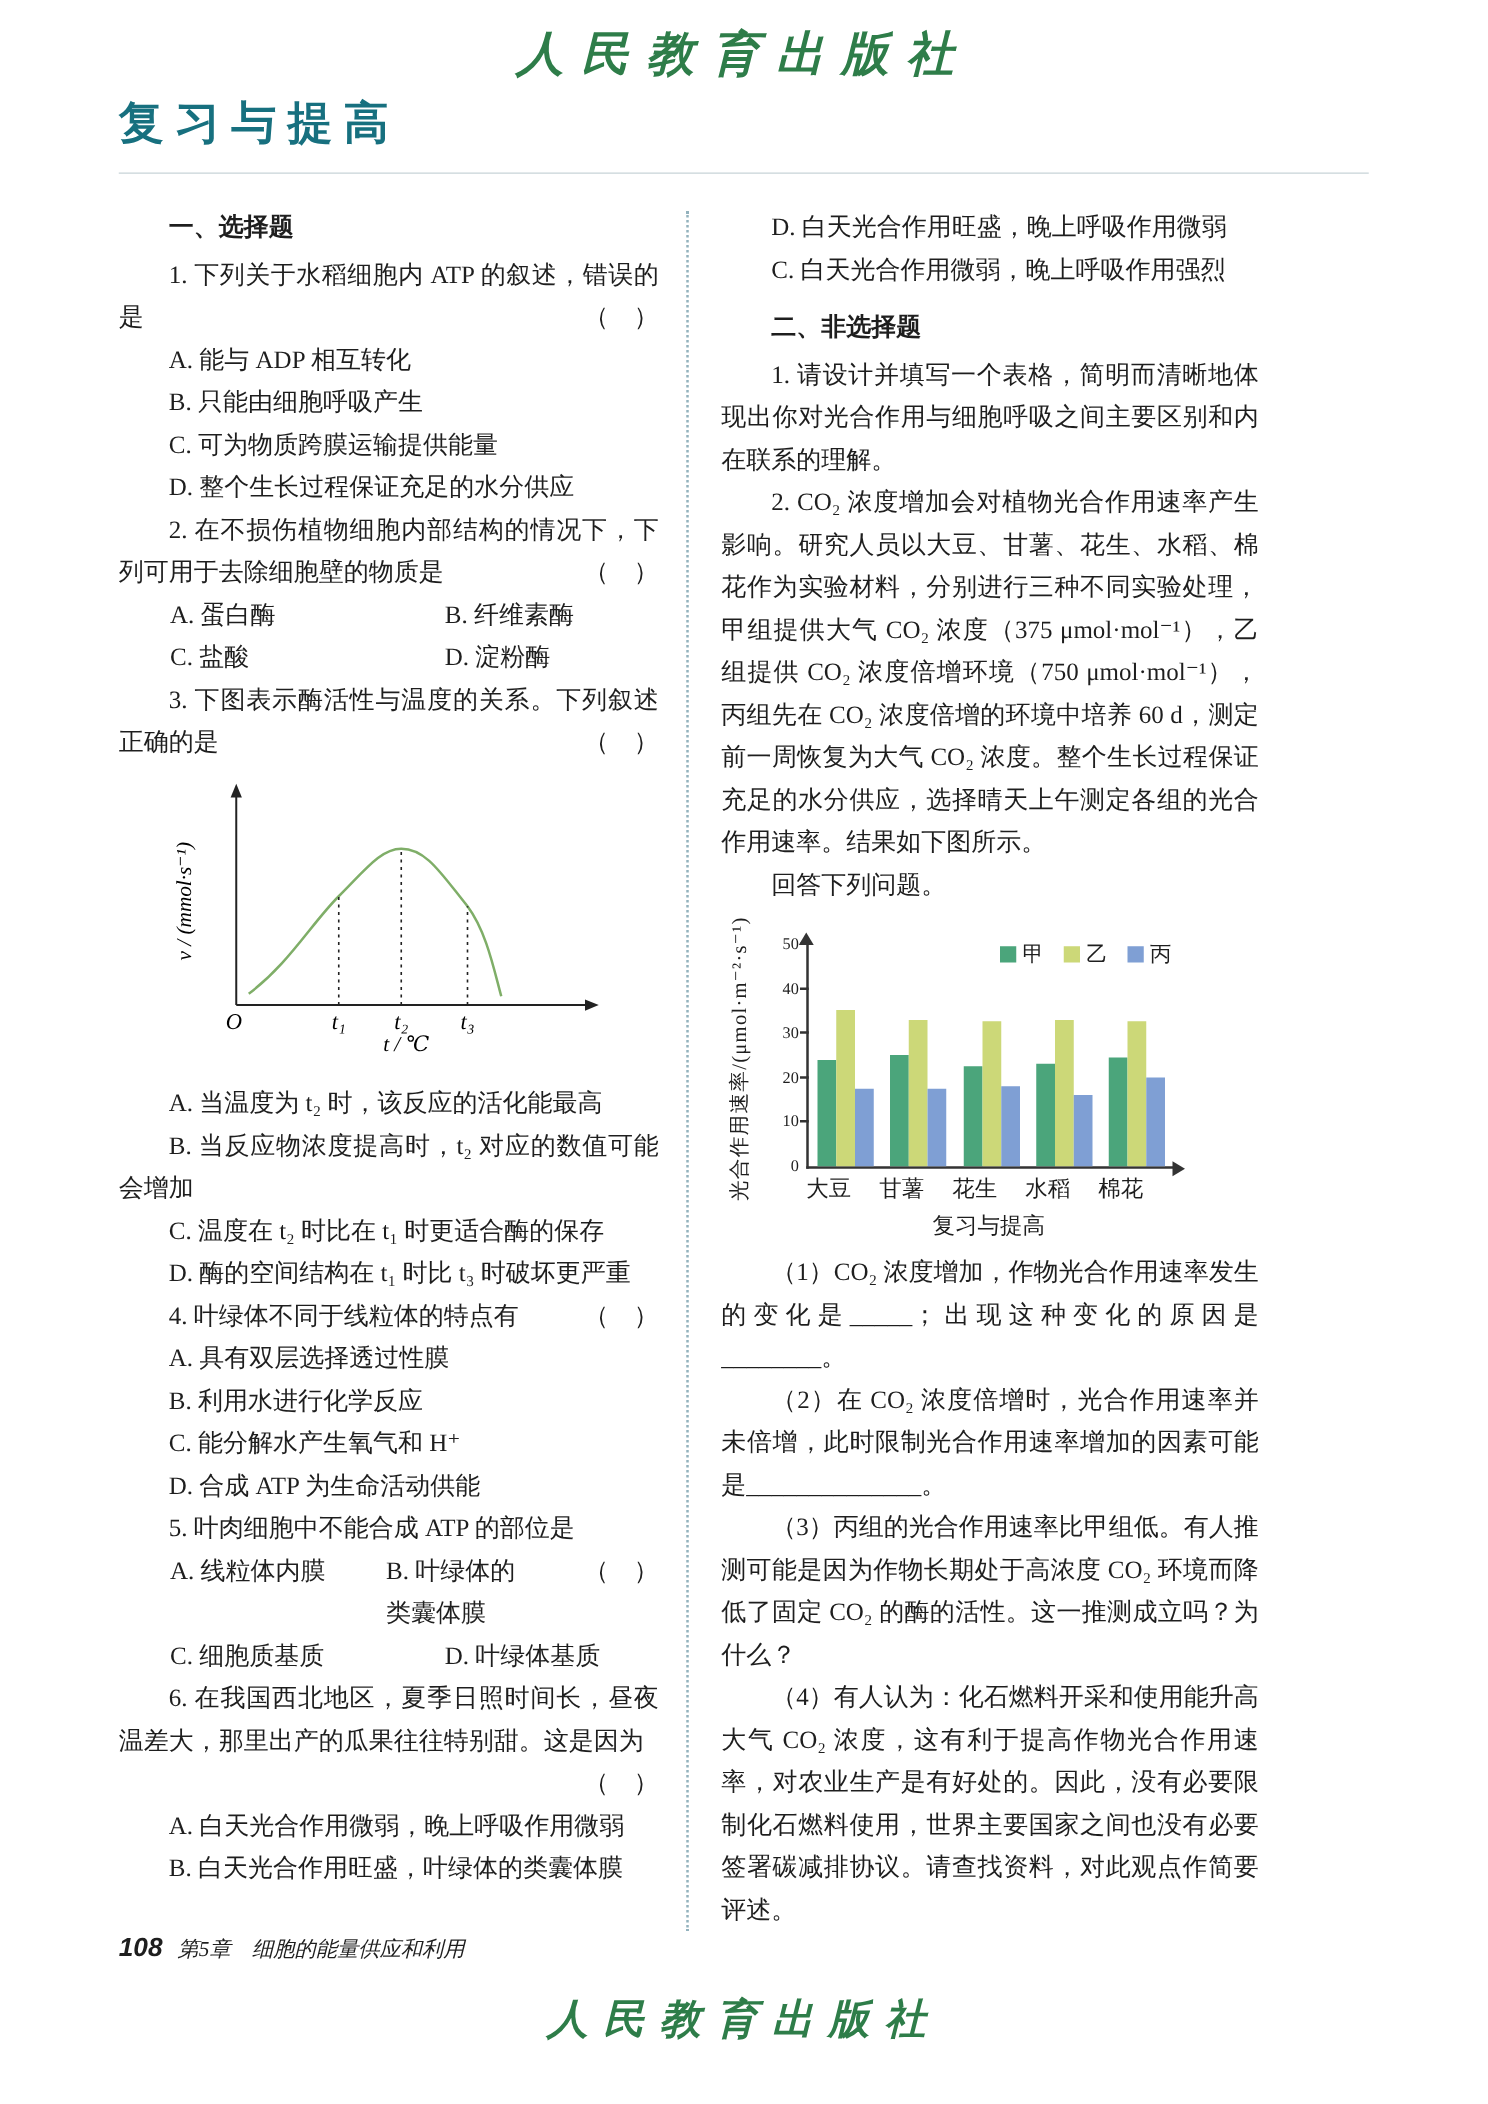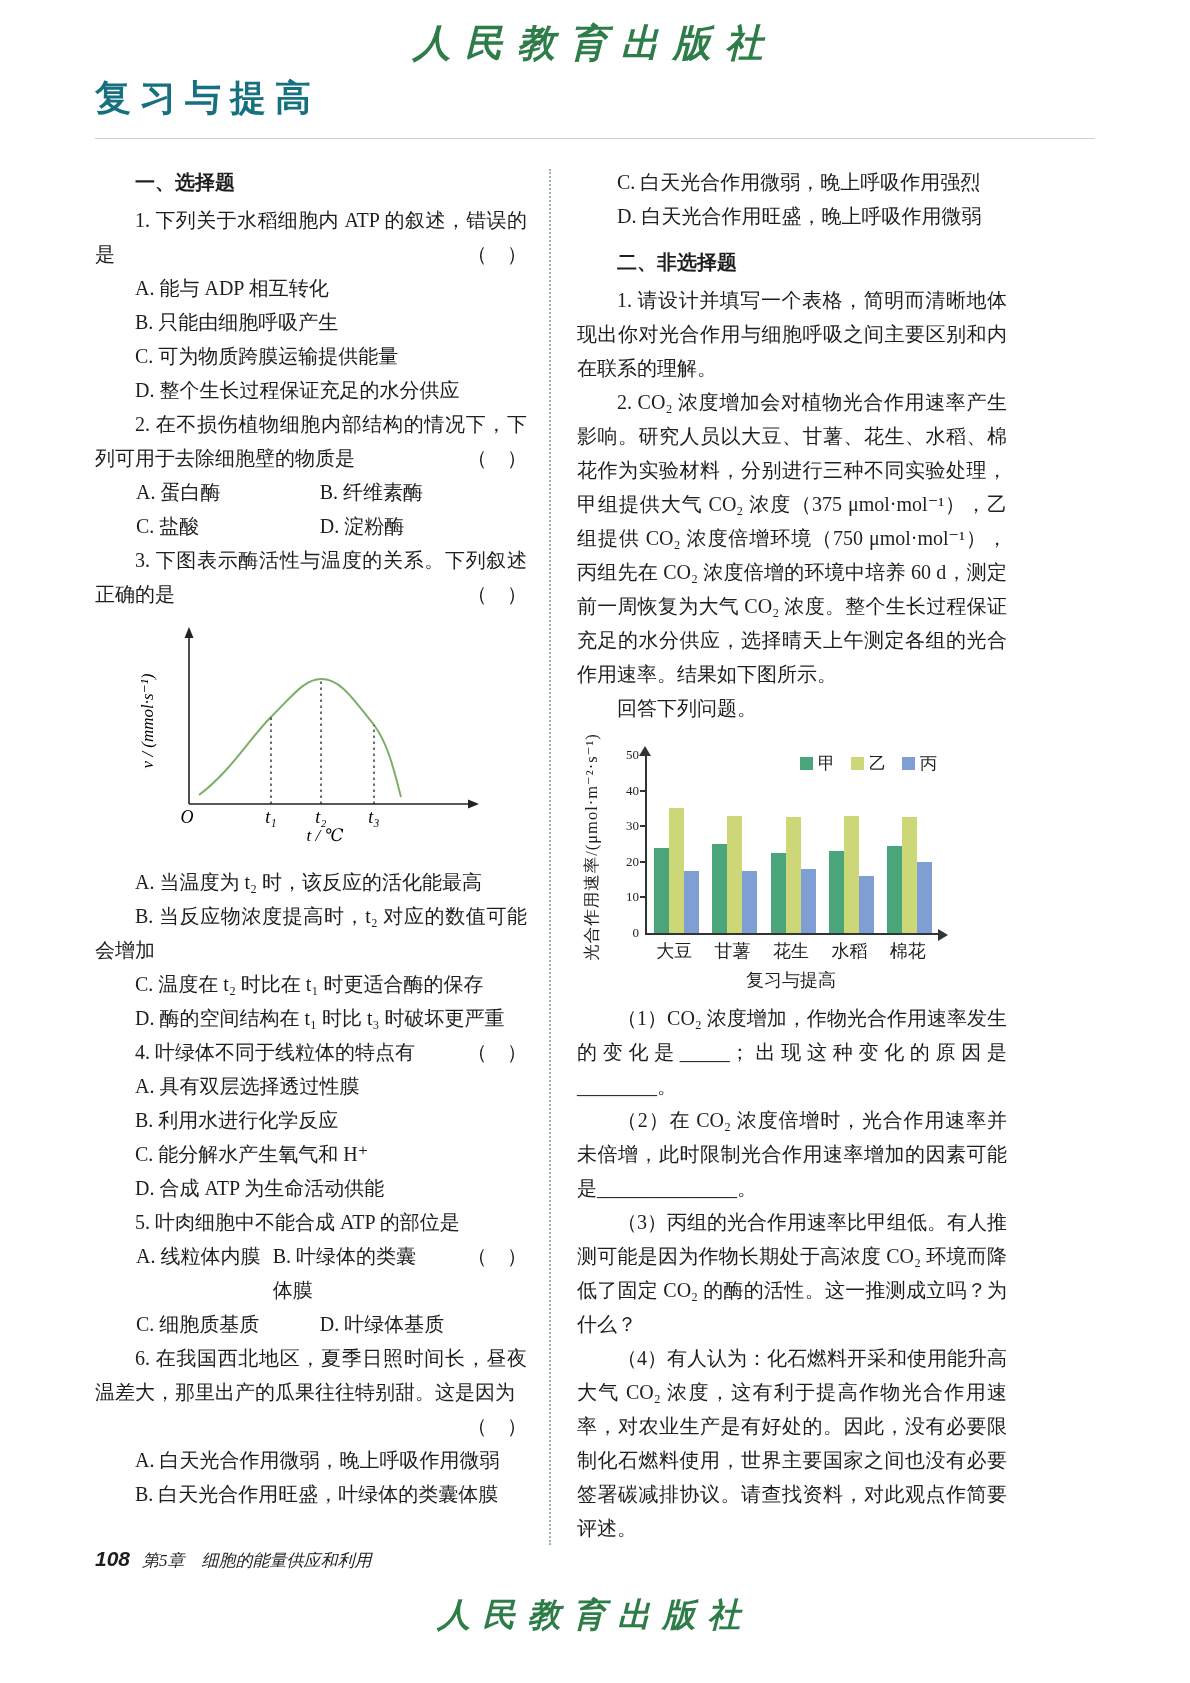--- a/index.html
+++ b/index.html
@@ -26,21 +26,21 @@
   .col-divider{flex:none;border-left:2px dotted #93b2bd;margin:4px 26px 0 22px;}
   .col-right{width:430px;flex:none;}
   .para{margin:0;text-indent:2em;text-align:justify;}
   .sec-heading{
     margin:0 0 4px 0;text-indent:2em;font-weight:bold;
     font-family:"Liberation Sans","DejaVu Sans",sans-serif;
   }
   .sec-heading.second{margin-top:12px;}
   .bracket{float:right;}
   .bracket-line{margin:0;text-align:right;}
-  .opt-pair{display:flex;padding-left:2.05em;}
+  .opt-pair{display:flex;padding-left:2.05em;gap:36px;}
   .opt-pair .opt-first{width:47%;flex:none;}
   .opt-pair .opt-second{flex:1;}
 
   
   .line-chart-wrap{margin:8px 0 10px 34px;}
   .lc-tick{font-style:italic;font-size:18px;}
   .lc-axis-label{font-style:italic;font-size:17px;}
 
   
   .bar-chart{display:flex;margin:14px 0 8px 0;width:fit-content;}
@@ -71,21 +71,21 @@
     transform:translateY(50%);font-size:13px;line-height:16px;
   }
   .bc-ytickmark{
     position:absolute;left:-7px;width:7px;height:2px;background:#333;
     transform:translateY(50%);
   }
   .bc-legend{position:absolute;top:0px;right:2px;display:flex;gap:16px;font-size:17px;line-height:17px;}
   .bc-legend-item{display:flex;align-items:center;gap:5px;}
   .bc-swatch{width:13px;height:13px;display:inline-block;flex:none;}
   .bc-cats{display:flex;width:292px;margin-left:38px;font-size:18px;line-height:32px;}
-  .bc-cat{flex:1;text-align:center;}
+  .bc-cat{flex:1;}
   .bc-xlabel{width:292px;margin-left:38px;text-align:center;font-size:18px;line-height:26px;}
 
   
   .footer-line{position:absolute;left:95px;top:1547px;font-size:17px;line-height:24px;font-style:italic;}
   .footer-line .pg{
     font-family:"Liberation Sans","DejaVu Sans",sans-serif;
     font-size:21px;font-weight:bold;margin-right:12px;
   }
   .footer-logo{
     position:absolute;top:1598px;left:0;width:100%;text-align:center;
@@ -175,22 +175,22 @@
       <p class="bracket-line">（　）</p>
       <p class="para">A. 白天光合作用微弱，晚上呼吸作用微弱</p>
       <p class="para">B. 白天光合作用旺盛，叶绿体的类囊体膜</p>
 
     </div>
 
     <div class="col-divider"></div>
 
     <div class="col-right">
 
+      <p class="para">D. 白天光合作用旺盛，晚上呼吸作用微弱</p>
       <p class="para">C. 白天光合作用微弱，晚上呼吸作用强烈</p>
-      <p class="para">D. 白天光合作用旺盛，晚上呼吸作用微弱</p>
 
       <p class="sec-heading second">二、非选择题</p>
 
       <p class="para">1. 请设计并填写一个表格，简明而清晰地体现出你对光合作用与细胞呼吸之间主要区别和内在联系的理解。</p>
       <p class="para">2. CO₂ 浓度增加会对植物光合作用速率产生影响。研究人员以大豆、甘薯、花生、水稻、棉花作为实验材料，分别进行三种不同实验处理，甲组提供大气 CO₂ 浓度（375 μmol·mol⁻¹），乙组提供 CO₂ 浓度倍增环境（750 μmol·mol⁻¹），丙组先在 CO₂ 浓度倍增的环境中培养 60 d，测定前一周恢复为大气 CO₂ 浓度。整个生长过程保证充足的水分供应，选择晴天上午测定各组的光合作用速率。结果如下图所示。</p>
       <p class="para">回答下列问题。</p>
 
       <div class="bar-chart">
         <div class="bc-ylabel">
           <span>光合作用速率/(μmol·m⁻²·s⁻¹)</span>

